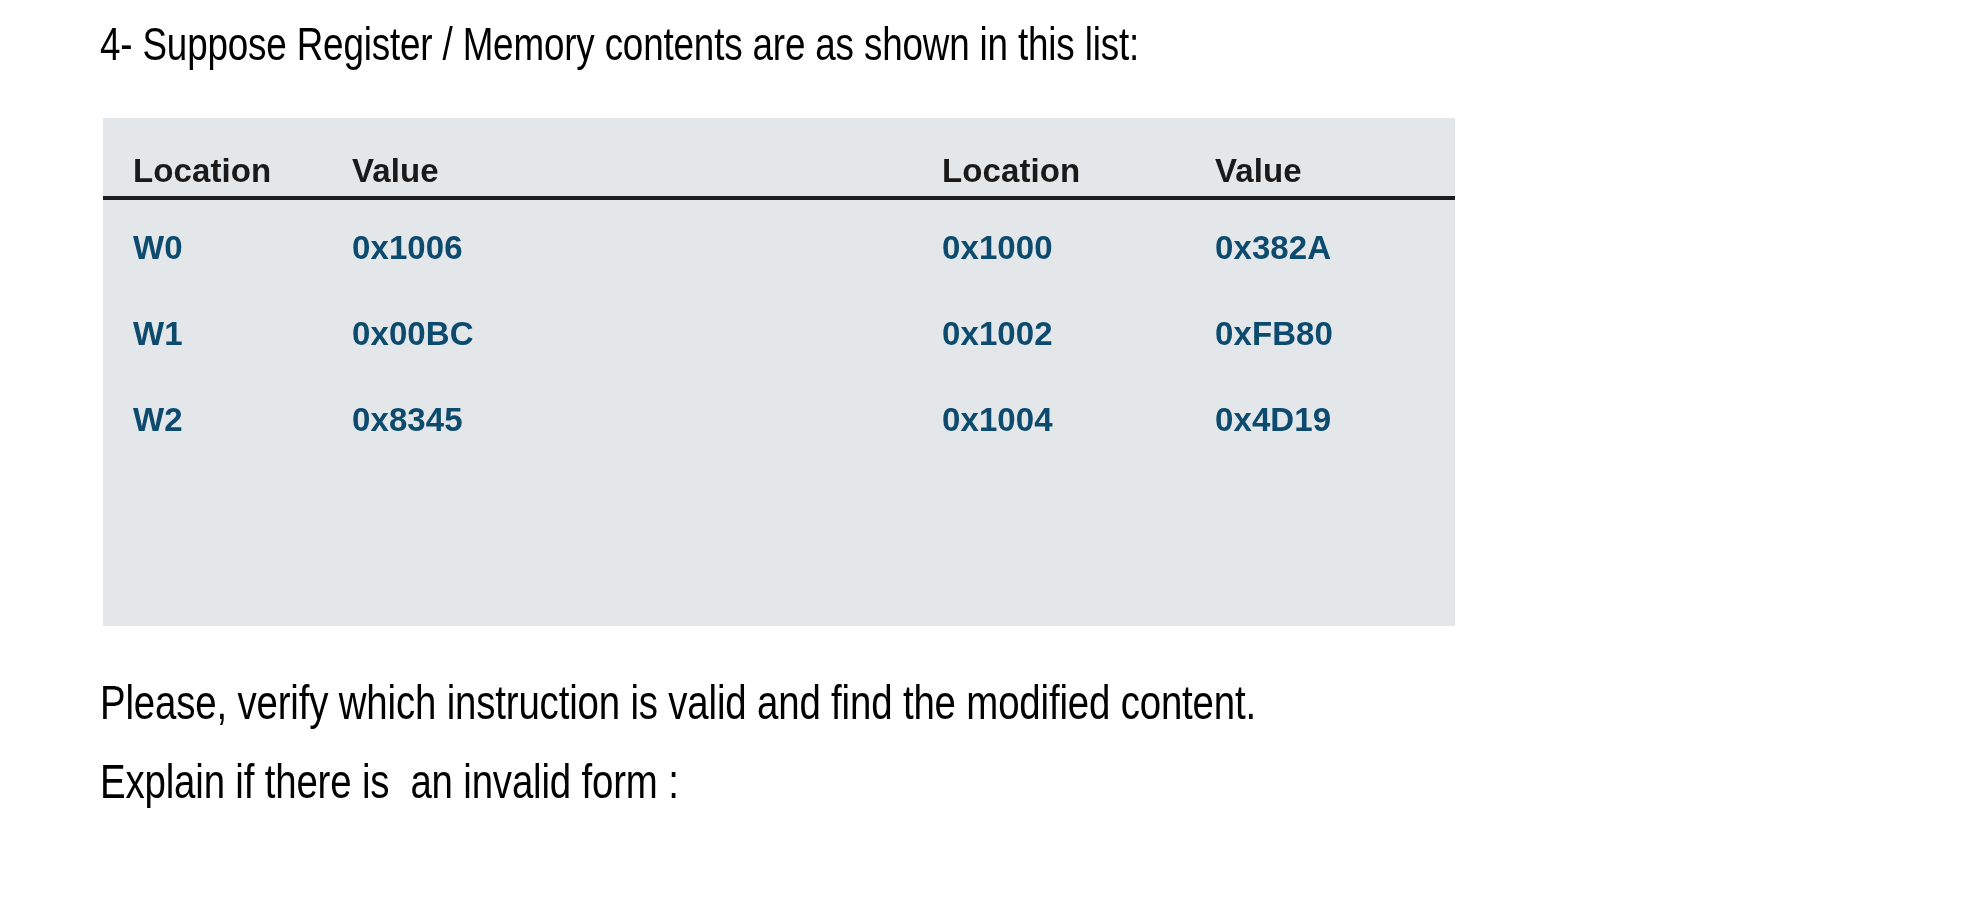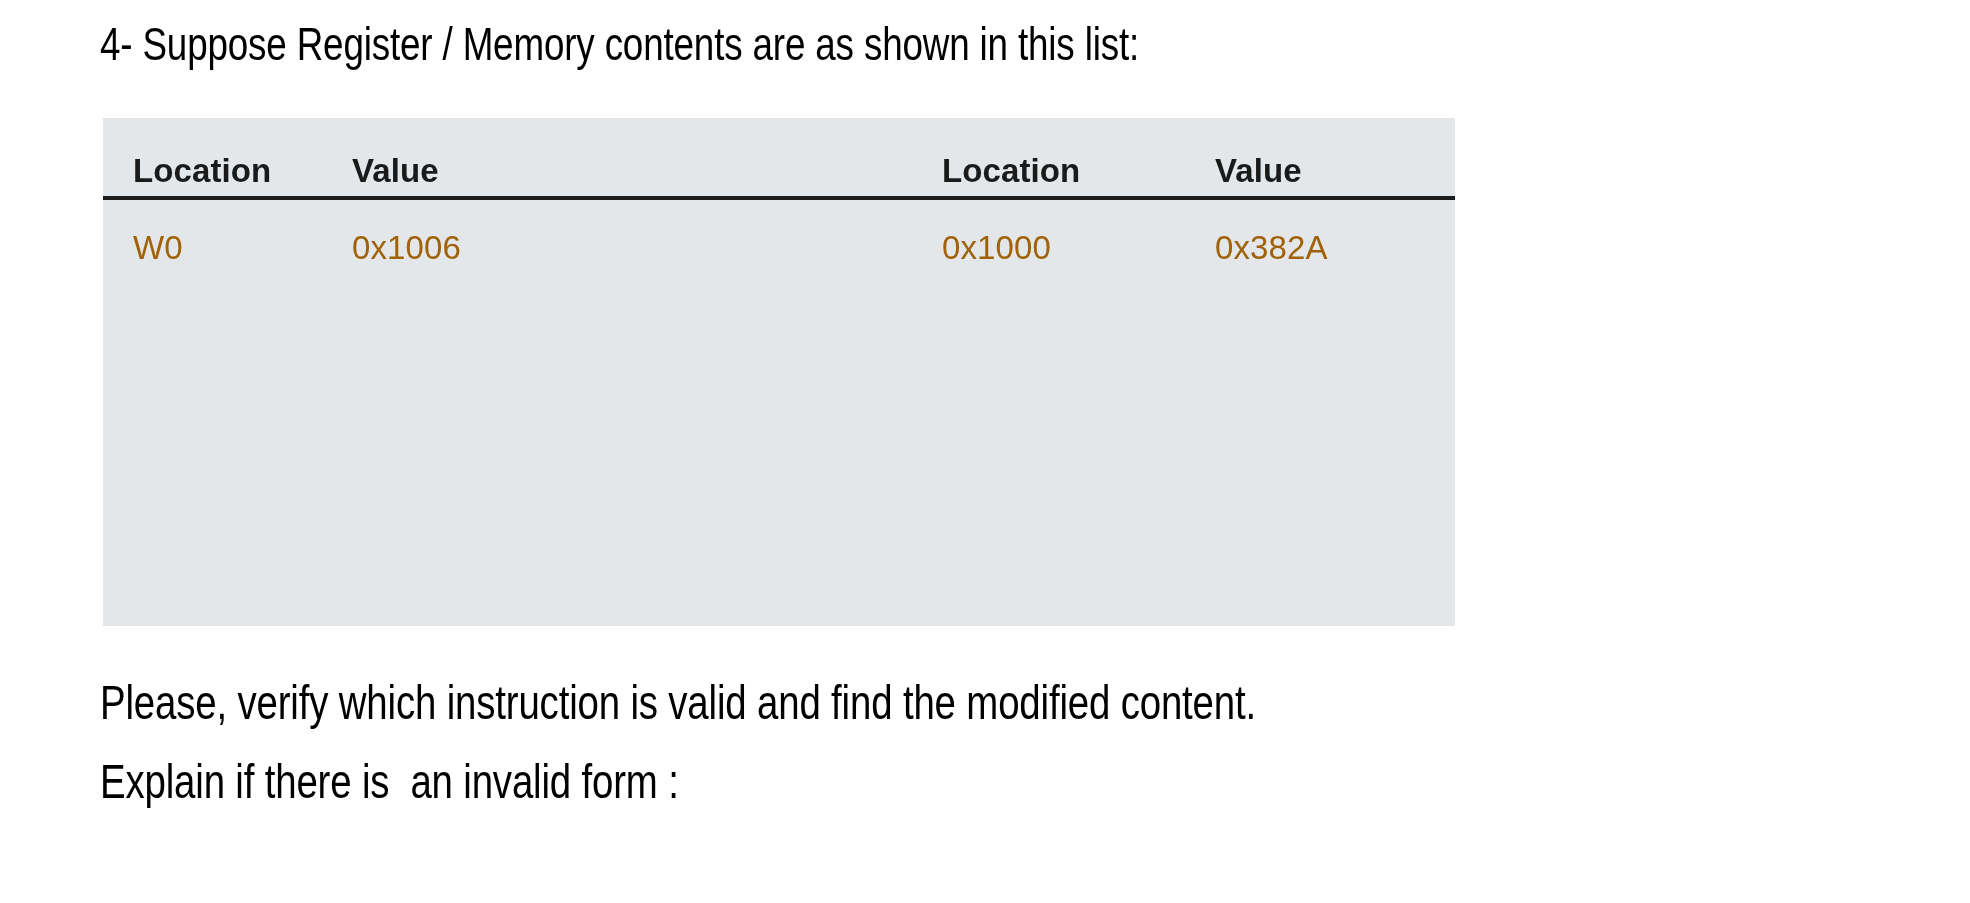--- a/index.html
+++ b/index.html
@@ -83,22 +83,22 @@
     border-bottom: 4px solid #1c1c1c;
     letter-spacing: 0.1px;
   }
   .reg-table thead th.h-loc-l { padding-left: 30px; }
   .reg-table thead th.h-val-l { padding-left: 4px; }
   .reg-table thead th.h-loc-r { padding-left: 4px; }
   .reg-table thead th.h-val-r { padding-left: 2px; }
 
   .reg-table tbody td {
     font-size: 33px;
-    font-weight: 400;
-    color: #a16207;
+    font-weight: 700;
+    color: #0c4a6e;
     height: 84px;
     vertical-align: middle;
     letter-spacing: 0.1px;
   }
   .reg-table tbody td.d-loc-l { padding-left: 30px; }
   .reg-table tbody td.d-val-l { padding-left: 4px; }
   .reg-table tbody td.d-loc-r { padding-left: 4px; }
   .reg-table tbody td.d-val-r { padding-left: 2px; }
   .reg-table tbody tr:first-child td { padding-top: 6px; }
 </style>
@@ -125,20 +125,32 @@
           <th class="h-val-r">Value</th>
         </tr>
       </thead>
       <tbody>
         <tr>
           <td class="d-loc-l">W0</td>
           <td class="d-val-l">0x1006</td>
           <td class="d-loc-r">0x1000</td>
           <td class="d-val-r">0x382A</td>
         </tr>
+        <tr>
+          <td class="d-loc-l">W1</td>
+          <td class="d-val-l">0x00BC</td>
+          <td class="d-loc-r">0x1002</td>
+          <td class="d-val-r">0xFB80</td>
+        </tr>
+        <tr>
+          <td class="d-loc-l">W2</td>
+          <td class="d-val-l">0x8345</td>
+          <td class="d-loc-r">0x1004</td>
+          <td class="d-val-r">0x4D19</td>
+        </tr>
       </tbody>
     </table>
   </div>
 
   <div class="prose" id="closing-line-1">Please, verify which instruction is valid and find the modified content.</div>
 
   <div class="prose" id="closing-line-2">Explain if there is  an invalid form :</div>
 
 </div>
 

